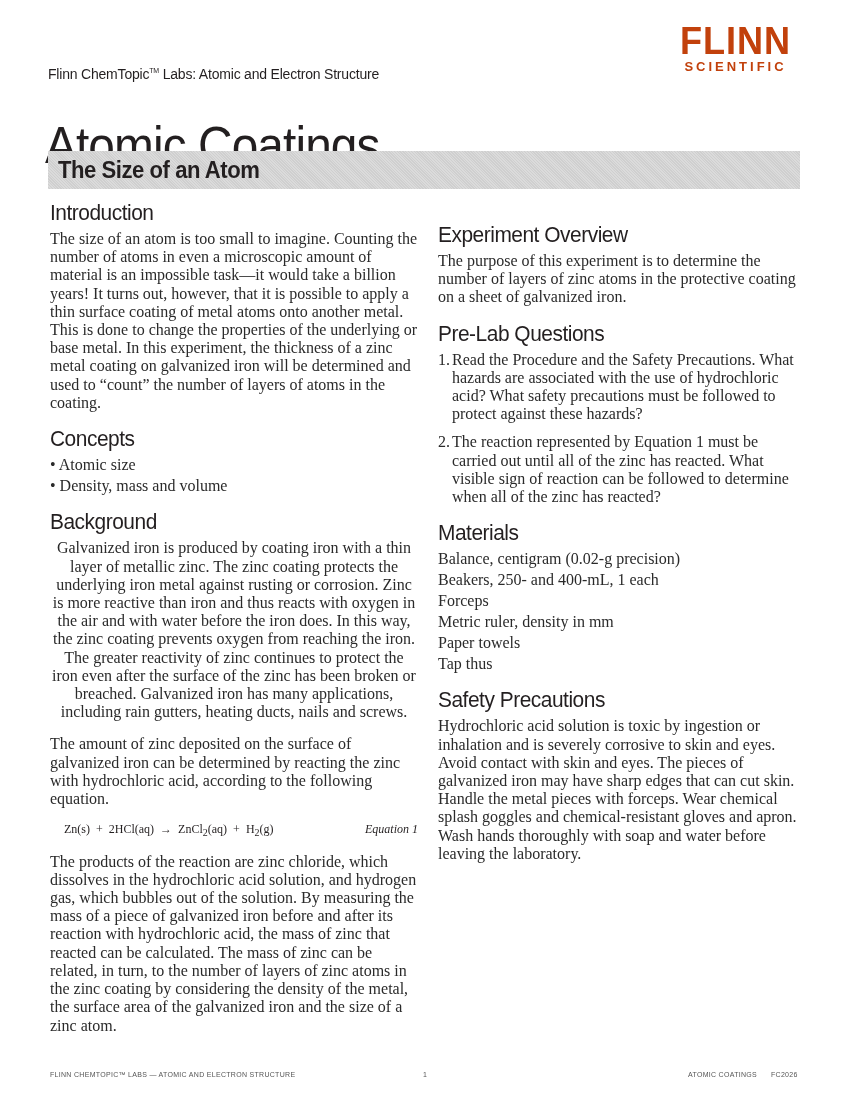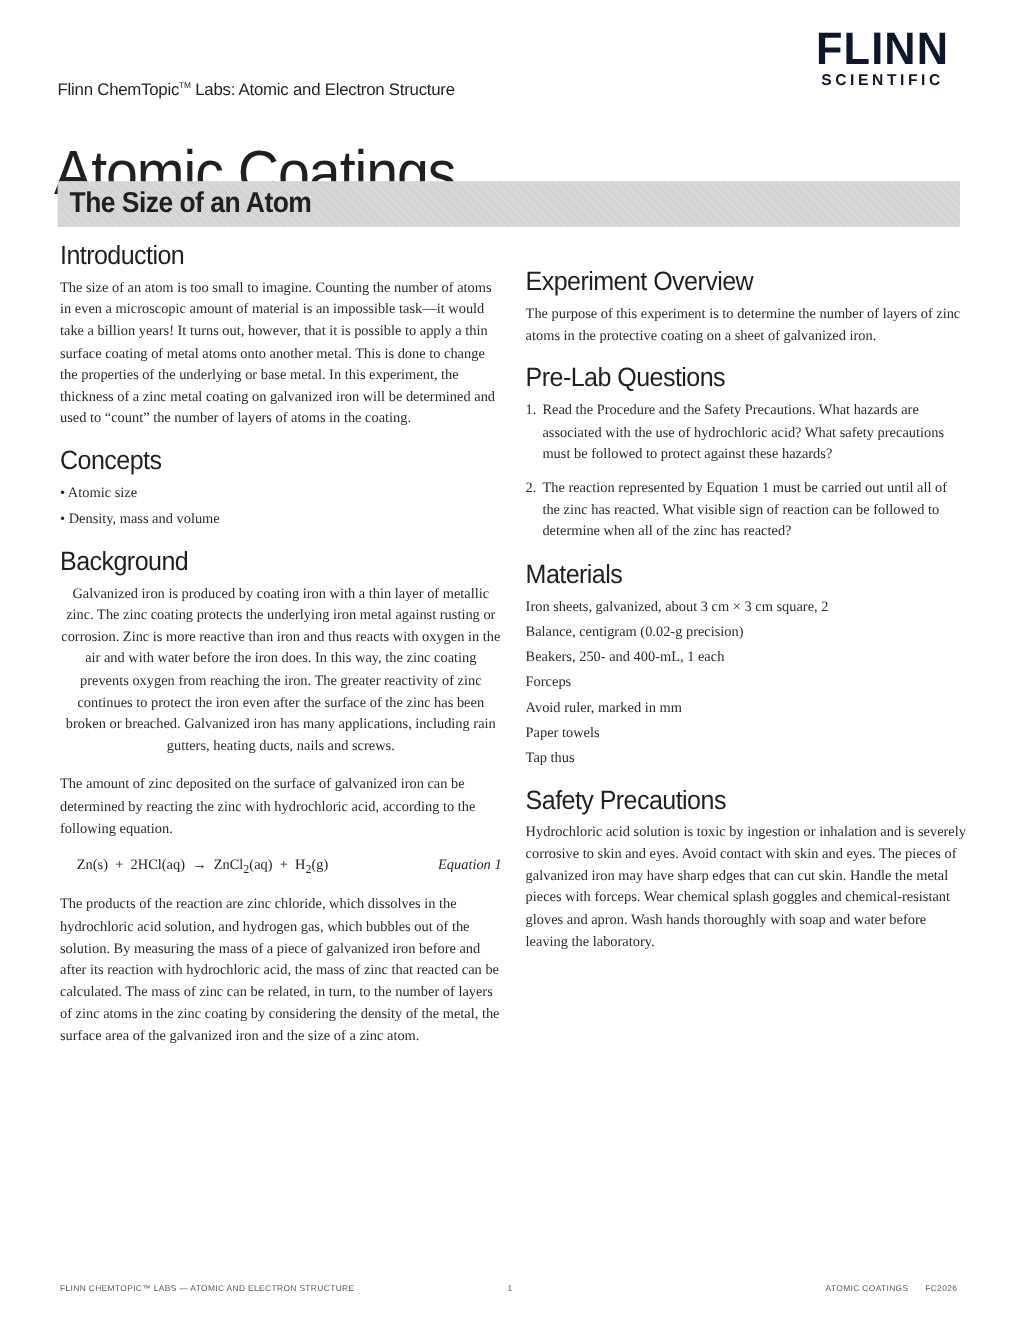--- a/index.html
+++ b/index.html
@@ -1,35 +1,35 @@
 <!DOCTYPE html>
 <html><head>
 <meta charset="utf-8">
 <style>
   html, body { margin: 0; padding: 0; background: #ffffff; }
   body { width: 850px; height: 1100px; position: relative; overflow: hidden; color: #231f20; }
 
   .series { position: absolute; left: 48px; top: 66px; font-size: 14px; font-family: "Liberation Sans", sans-serif; letter-spacing: -0.2px; }
   .series sup { font-size: 7px; }
   .title { position: absolute; left: 45px; top: 84px; font-size: 52px; font-family: "Liberation Sans", sans-serif; letter-spacing: -1px; line-height: 1; font-weight: normal; transform: scaleX(0.92); transform-origin: left top; }
-  .logo { position: absolute; left: 668px; top: 24px; width: 135px; color: #0f172a; font-family: "Liberation Sans", sans-serif; font-weight: bold; text-align: center; }
+  .logo { position: absolute; left: 668px; top: 24px; width: 135px; color: #c2410c; font-family: "Liberation Sans", sans-serif; font-weight: bold; text-align: center; }
   .logo .l1 { font-size: 38px; line-height: 34px; letter-spacing: 1px; transform: scaleX(0.95); }
   .logo .l2 { font-size: 13px; letter-spacing: 3px; line-height: 18px; }
 
   .banner { position: absolute; left: 48px; top: 151px; width: 752px; height: 38px;
     background-color: #cfcfcf;
     background-image: repeating-linear-gradient(45deg, rgba(255,255,255,0.25) 0 1px, transparent 1px 2px);
   }
   .banner span { position: absolute; left: 10px; top: 5px; font-size: 24px; font-weight: bold; font-family: "Liberation Sans", sans-serif; letter-spacing: -0.5px; transform: scaleX(0.92); transform-origin: left top; display: inline-block; }
 
   .col { position: absolute; top: 200px; width: 368px; }
   .col.left { left: 50px; }
   .col.right { left: 438px; margin-top: 22px; }
   h2 { font-family: "Liberation Sans", sans-serif; font-weight: normal; font-size: 22px; margin: 0 0 4px 0; letter-spacing: -0.5px; transform: scaleX(0.95); transform-origin: left top; }
-  p, .item { font-family: "Liberation Serif", serif; font-size: 12px; line-height: 18.2px; margin: 0; color: #2a2a2a; }
+  p, .item { font-family: "Liberation Serif", serif; font-size: 16px; line-height: 18.2px; margin: 0; color: #2a2a2a; }
   .section { margin-bottom: 14px; }
   .bullet { margin-bottom: 3px; }
   .mat { margin-bottom: 2.8px; }
   .q { display: flex; margin-bottom: 10px; }
   .q .num { width: 14px; flex-shrink: 0; }
   .eq { display: flex; justify-content: space-between; font-family: "Liberation Serif", serif; font-size: 12px; margin: 14px 0 14px 14px; }
   .eq .label { font-style: italic; }
   .para-gap { margin-bottom: 14px; text-align: center; }
 
   .footer { position: absolute; top: 1071px; font-family: "Liberation Sans", sans-serif; font-size: 7px; color: #555; letter-spacing: 0.3px; }
@@ -94,25 +94,24 @@
       <p>Read the Procedure and the Safety Precautions. What hazards are associated with the use of hydrochloric acid? What safety precautions must be followed to protect against these hazards?</p>
     </div>
     <div class="q">
       <p class="num">2.</p>
       <p>The reaction represented by Equation 1 must be carried out until all of the zinc has reacted. What visible sign of reaction can be followed to determine when all of the zinc has reacted?</p>
     </div>
   </div>
 
   <div class="section">
     <h2>Materials</h2>
-    <p class="mat">Iron sheets, galvanized, about 3 cm × 3 cm square, 2</p>
     <p class="mat">Balance, centigram (0.02-g precision)</p>
     <p class="mat">Beakers, 250- and 400-mL, 1 each</p>
     <p class="mat">Forceps</p>
-    <p class="mat">Avoid ruler, marked in mm</p>
+    <p class="mat">Metric ruler, density in mm</p>
     <p class="mat">Paper towels</p>
     <p class="mat">Tap thus</p>
   </div>
 
   <div class="section">
     <h2>Safety Precautions</h2>
     <p>Hydrochloric acid solution is toxic by ingestion or inhalation and is severely corrosive to skin and eyes. Avoid contact with skin and eyes. The pieces of galvanized iron may have sharp edges that can cut skin. Handle the metal pieces with forceps. Wear chemical splash goggles and chemical-resistant gloves and apron. Wash hands thoroughly with soap and water before leaving the laboratory.</p>
   </div>
 </div>
 

